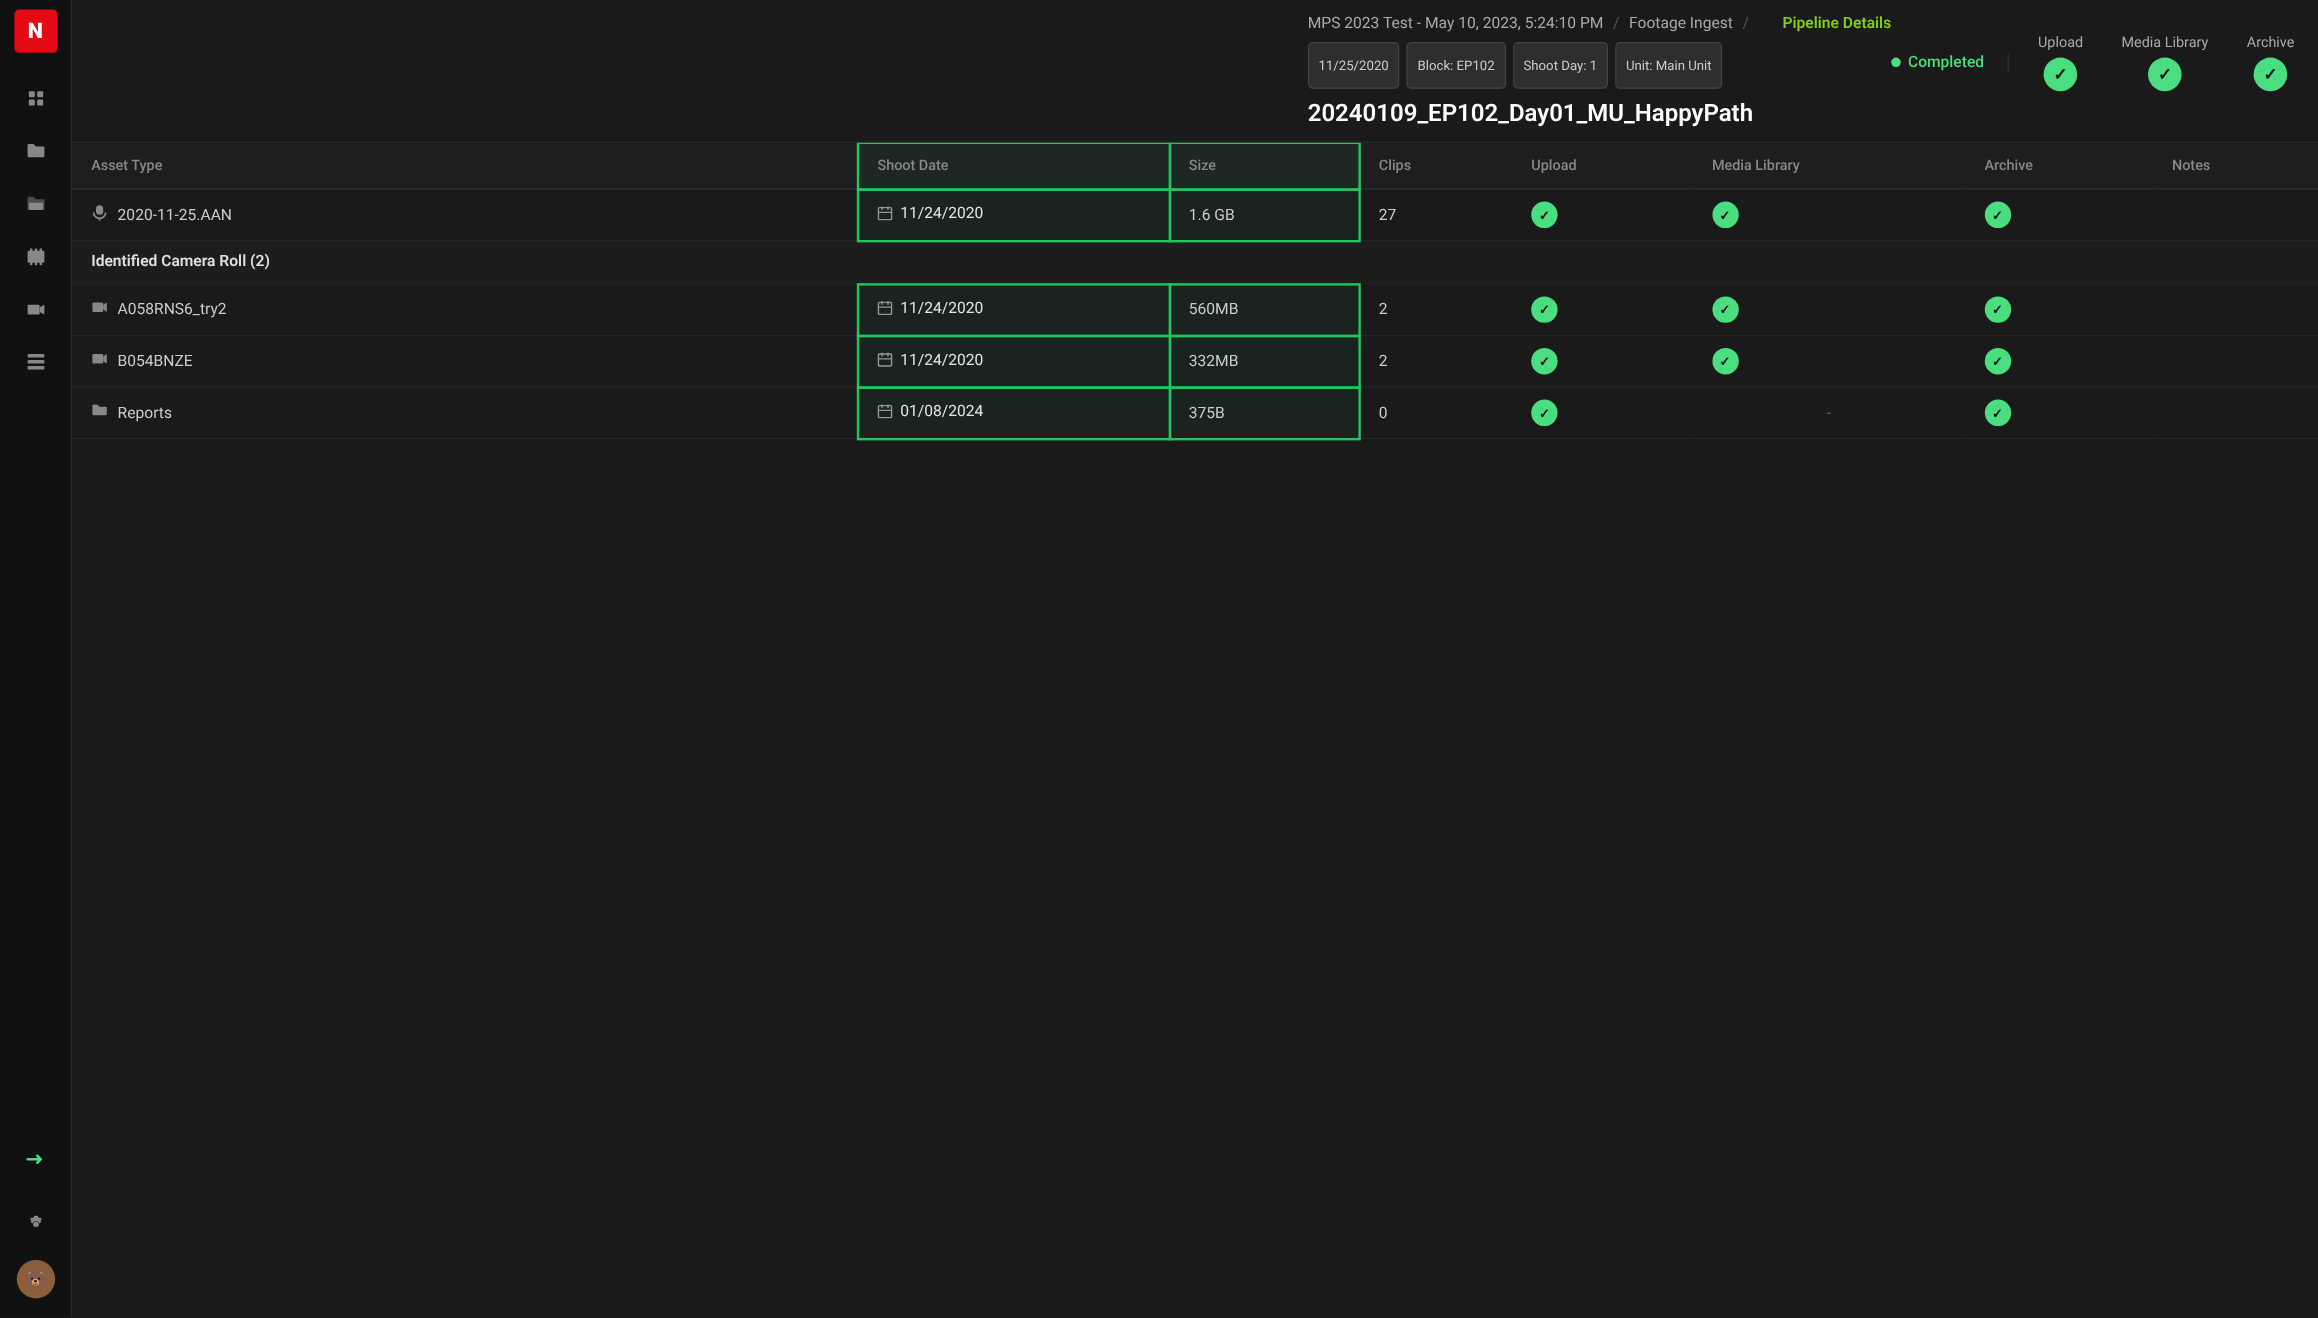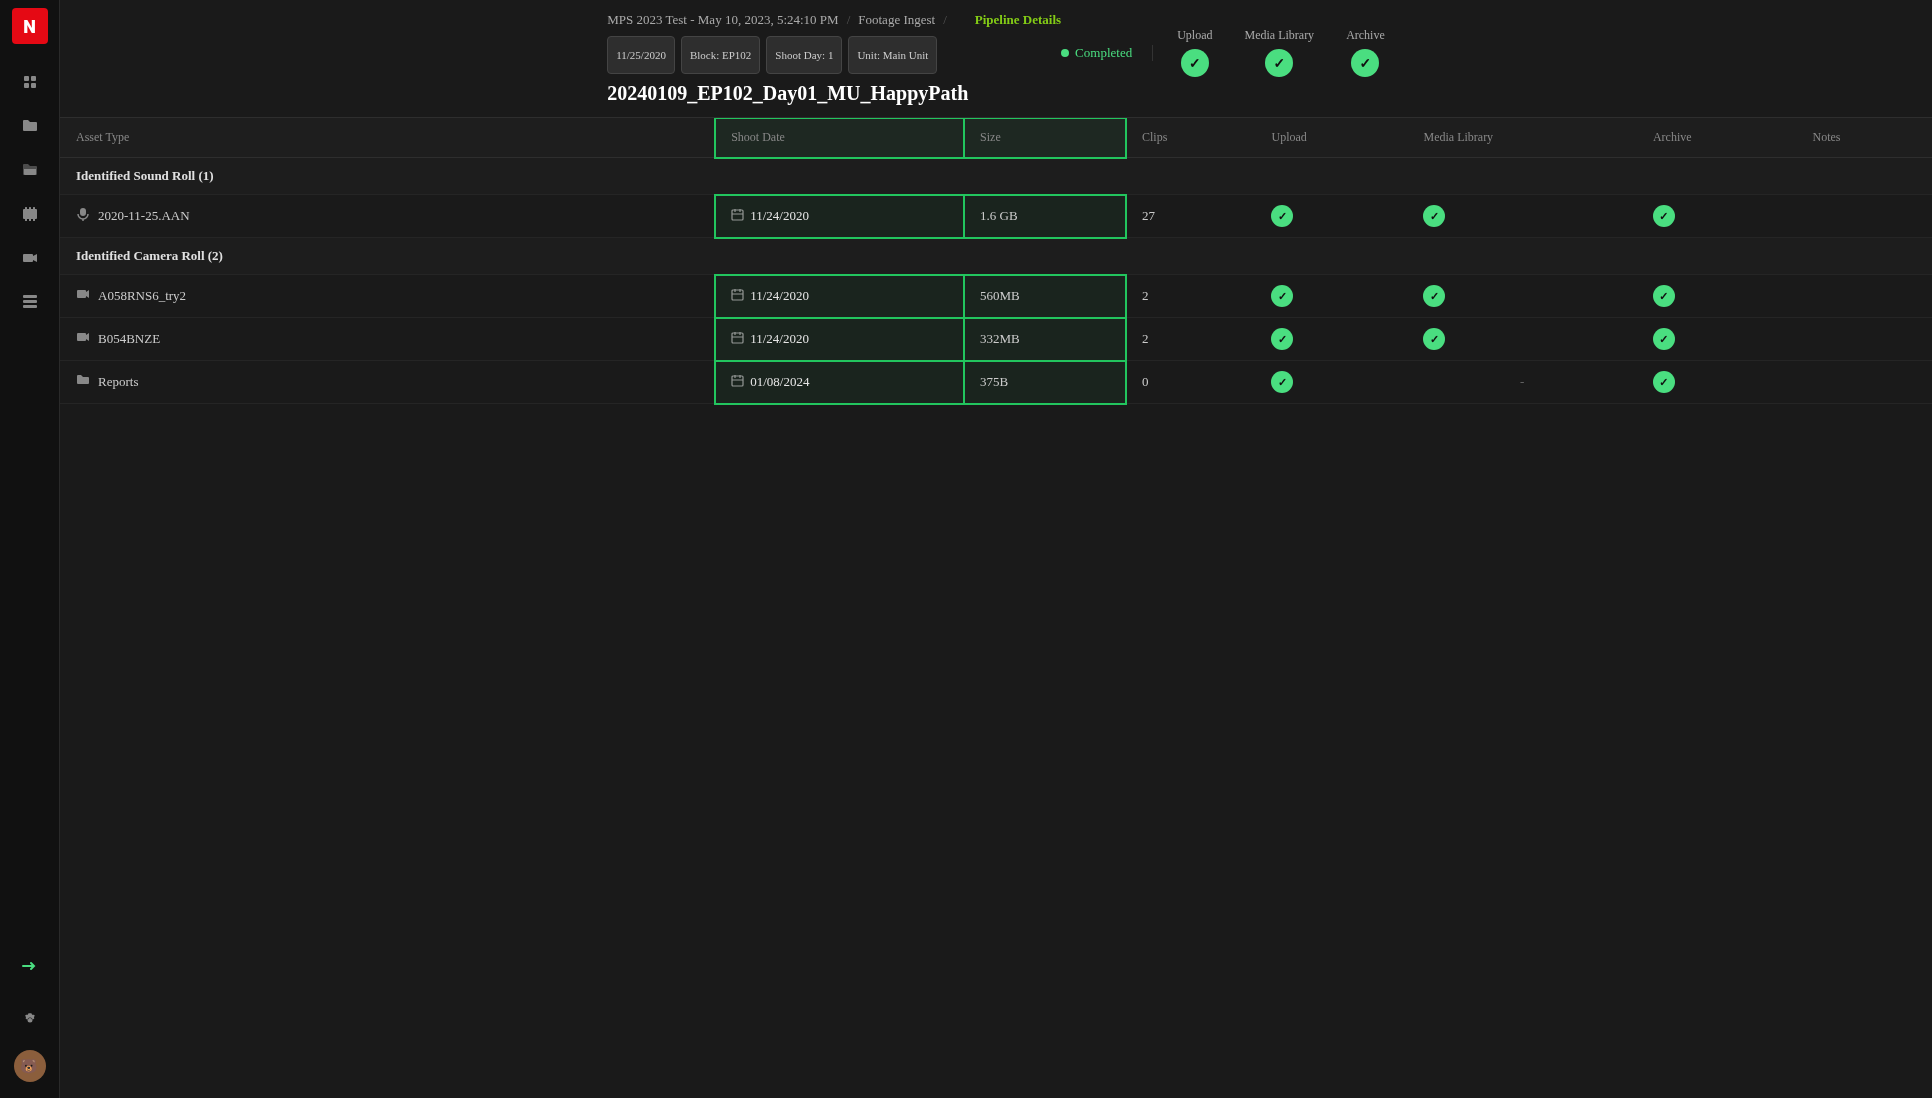--- a/index.html
+++ b/index.html
@@ -166,21 +166,20 @@
     .tab.active {
       color: #4f8ef7;
       border-bottom: 2px solid #4f8ef7;
     }
 
     
     .content {
       flex: 1;
       overflow: auto;
       padding: 0;
-      font-family: Liberation Serif, serif;
     }
 
     
     .table-wrapper {
       width: 100%;
     }
     table {
       width: 100%;
       border-collapse: collapse;
     }
@@ -295,21 +294,21 @@
       </svg>
   </div>
   <div class="sidebar-avatar" style="margin-bottom: 8px;">
     🐻
   </div>
 </div>
 
 <div class="main">
   <div class="main-layout">
     <div class="header">
-      <div style="display:flex; justify-content:center; align-items:flex-start;font-family:Liberation Serif, serif;">
+      <div style="display:flex; justify-content:flex-end; align-items:flex-start;">
         <div>
           <div class="header-top">
             <span>MPS 2023 Test - May 10, 2023, 5:24:10 PM</span>
             <span class="separator">/</span>
             <span>Footage Ingest</span>
             <span class="separator">/</span>
             <span class="pipeline-details">Pipeline Details</span>
           </div>
           <div class="header-badges">
             <span class="badge">11/25/2020</span>
@@ -351,23 +350,20 @@
               <th style="background: rgba(34,197,94,0.06); outline: 2px solid #22c55e; outline-offset: -1px;">Shoot Date</th>
               <th style="background: rgba(34,197,94,0.06); outline: 2px solid #22c55e; outline-offset: -1px; border-left: none;">Size</th>
               <th>Clips</th>
               <th>Upload</th>
               <th>Media Library</th>
               <th>Archive</th>
               <th>Notes</th>
             </tr>
           </thead>
           <tbody id="table-body">
-          <tr class="group-row">
-    <td colspan="8" style="font-weight:600;color:#e0e0e0;">Identified Sound Roll (1)</td>
-  </tr>
               <tr>
       <td>
         <div class="asset-name">
           <span class="asset-icon"><svg width="14" height="14" viewBox="0 0 14 14" fill="currentColor">
                         <rect x="4" y="1" width="6" height="8" rx="3"></rect>
                         <path d="M2 7a5 5 0 0010 0" stroke="currentColor" stroke-width="1.5" fill="none"></path>
                         <line x1="7" y1="12" x2="7" y2="14" stroke="currentColor" stroke-width="1.5"></line>
                       </svg></span>
           <span>2020-11-25.AAN</span>
         </div>

